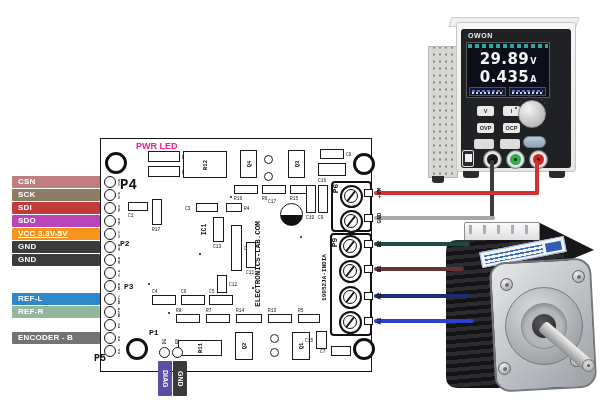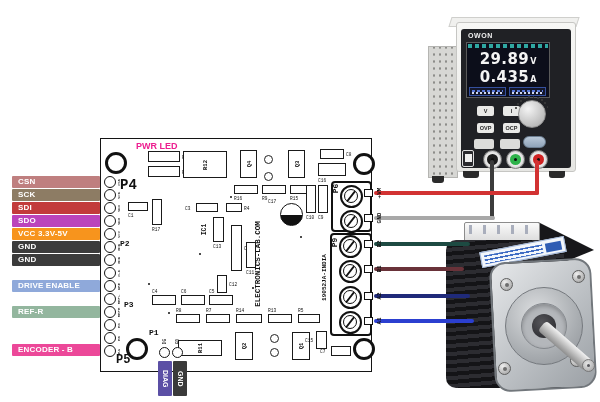--- a/index.html
+++ b/index.html
@@ -195,50 +195,50 @@
     <div class="clab rot90" style="left: 111px; top: 179.5px; width: 16px; height: 5px; text-align: center; font-size: 4px; z-index: 7;">CSN</div>
     <div class="pin-label" style="top: 189px; background: rgb(141, 124, 100); z-index: 6;">SCK</div>
     <div class="hole" style="left: 104px; top: 189px; width: 12px; height: 12px; z-index: 7;"></div>
     <div class="clab rot90" style="left: 111px; top: 192.5px; width: 16px; height: 5px; text-align: center; font-size: 4px; z-index: 7;">SCK</div>
     <div class="pin-label" style="top: 202px; background: rgb(194, 59, 59); z-index: 6;">SDI</div>
     <div class="hole" style="left: 104px; top: 202px; width: 12px; height: 12px; z-index: 7;"></div>
     <div class="clab rot90" style="left: 111px; top: 205.5px; width: 16px; height: 5px; text-align: center; font-size: 4px; z-index: 7;">SDI</div>
     <div class="pin-label" style="top: 215px; background: rgb(187, 68, 187); z-index: 6;">SDO</div>
     <div class="hole" style="left: 104px; top: 215px; width: 12px; height: 12px; z-index: 7;"></div>
     <div class="clab rot90" style="left: 111px; top: 218.5px; width: 16px; height: 5px; text-align: center; font-size: 4px; z-index: 7;">SDO</div>
-    <div class="pin-label" style="top: 228px; background: rgb(247, 148, 29); z-index: 6;">VCC 3.3V-5V</div>
+    <div class="pin-label" style="top: 228px; background: rgb(247, 148, 29); z-index: 6; text-decoration: underline;">VCC 3.3V-5V</div>
     <div class="hole" style="left: 104px; top: 228px; width: 12px; height: 12px; z-index: 7;"></div>
     <div class="clab rot90" style="left: 111px; top: 231.5px; width: 16px; height: 5px; text-align: center; font-size: 4px; z-index: 7;">VCC</div>
     <div class="pin-label" style="top: 241px; background: rgb(59, 59, 59); z-index: 6;">GND</div>
     <div class="hole" style="left: 104px; top: 241px; width: 12px; height: 12px; z-index: 7;"></div>
     <div class="clab rot90" style="left: 111px; top: 244.5px; width: 16px; height: 5px; text-align: center; font-size: 4px; z-index: 7;">GND</div>
     <div class="pin-label" style="top: 254px; background: rgb(59, 59, 59); z-index: 6;">GND</div>
     <div class="hole" style="left: 104px; top: 254px; width: 12px; height: 12px; z-index: 7;"></div>
     <div class="clab rot90" style="left: 111px; top: 257.5px; width: 16px; height: 5px; text-align: center; font-size: 4px; z-index: 7;">GND</div>
     <div class="hole" style="left: 104px; top: 267px; width: 12px; height: 12px; z-index: 7;"></div>
     <div class="clab rot90" style="left: 111px; top: 270.5px; width: 16px; height: 5px; text-align: center; font-size: 4px; z-index: 7;">CLK</div>
-    <div class="pin-label" style="top: 280px; background: rgb(143, 169, 218); z-index: 6;">DRIVE ENABLE</div>
     <div class="hole" style="left: 104px; top: 280px; width: 12px; height: 12px; z-index: 7;"></div>
     <div class="clab rot90" style="left: 111px; top: 283.5px; width: 16px; height: 5px; text-align: center; font-size: 4px; z-index: 7;">DRE</div>
+    <div class="pin-label" style="top: 293px; background: rgb(46, 135, 201); z-index: 6;">REF-L</div>
     <div class="hole" style="left: 104px; top: 293px; width: 12px; height: 12px; z-index: 7;"></div>
     <div class="clab rot90" style="left: 111px; top: 296.5px; width: 16px; height: 5px; text-align: center; font-size: 4px; z-index: 7;">REFL</div>
     <div class="pin-label" style="top: 306px; background: rgb(147, 182, 158); z-index: 6;">REF-R</div>
     <div class="hole" style="left: 104px; top: 306px; width: 12px; height: 12px; z-index: 7;"></div>
     <div class="clab rot90" style="left: 111px; top: 309.5px; width: 16px; height: 5px; text-align: center; font-size: 4px; z-index: 7;">REFR</div>
     <div class="hole" style="left: 104px; top: 319px; width: 12px; height: 12px; z-index: 7;"></div>
     <div class="clab rot90" style="left: 111px; top: 322.5px; width: 16px; height: 5px; text-align: center; font-size: 4px; z-index: 7;">EN</div>
-    <div class="pin-label" style="top: 344px; background: #ec4899; z-index: 6;">ENCODER - B</div>
+    <div class="pin-label" style="top: 332px; background: #737373; z-index: 6;">ENCODER - B</div>
     <div class="hole" style="left: 104px; top: 332px; width: 12px; height: 12px; z-index: 7;"></div>
     <div class="clab rot90" style="left: 111px; top: 335.5px; width: 16px; height: 5px; text-align: center; font-size: 4px; z-index: 7;">EB</div>
     <div class="hole" style="left: 104px; top: 345px; width: 12px; height: 12px; z-index: 7;"></div>
     <div class="clab rot90" style="left: 111px; top: 348.5px; width: 16px; height: 5px; text-align: center; font-size: 4px; z-index: 7;">EA</div>
     <div class="silk" style="left: 120px; top: 177px; font-size: 14px; z-index: 7;">P4</div>
     <div class="silk" style="left: 120px; top: 239px; font-size: 8px; z-index: 7;">P2</div>
-    <div class="silk" style="left: 124px; top: 282px; font-size: 8px; z-index: 7; margin-top: 18px;">P3</div>
-    <div class="silk" style="left: 116px; top: 353px; font-size: 12px; z-index: 7;">P5</div>
+    <div class="silk" style="left: 124px; top: 282px; font-size: 8px; z-index: 7;">P3</div>
+    <div class="silk" style="left: 94px; top: 353px; font-size: 10px; z-index: 7;">P5</div>
     <div class="silk" style="left: 149px; top: 328px; font-size: 8px; z-index: 7;">P1</div>
     <div class="silk" style="left: 331px; top: 184px; font-size: 8px; z-index: 7; transform: rotate(-90deg);">P6</div>
     <div class="silk" style="left: 330px; top: 238px; font-size: 8px; z-index: 7; transform: rotate(-90deg);">P9</div>
     <div class="comp" style="left: 148px; top: 151px; width: 32px; height: 11px; z-index: 5;"></div>
     <div class="clab" style="left: 182px; top: 154.5px; z-index: 5;">R1</div>
     <div class="comp" style="left: 148px; top: 166px; width: 32px; height: 11px; z-index: 5;"></div>
     <div class="clab" style="left: 182px; top: 169.5px; z-index: 5;">R10</div>
     <div class="comp" style="left: 183px; top: 151px; width: 44px; height: 27px; z-index: 5;">
       <div class="inlab">R12</div>
     </div>

